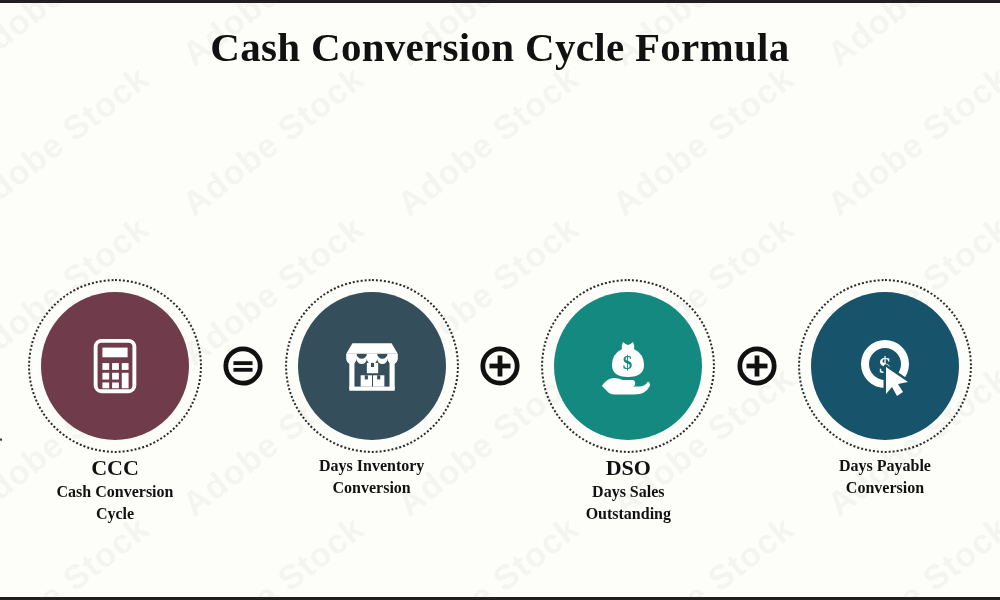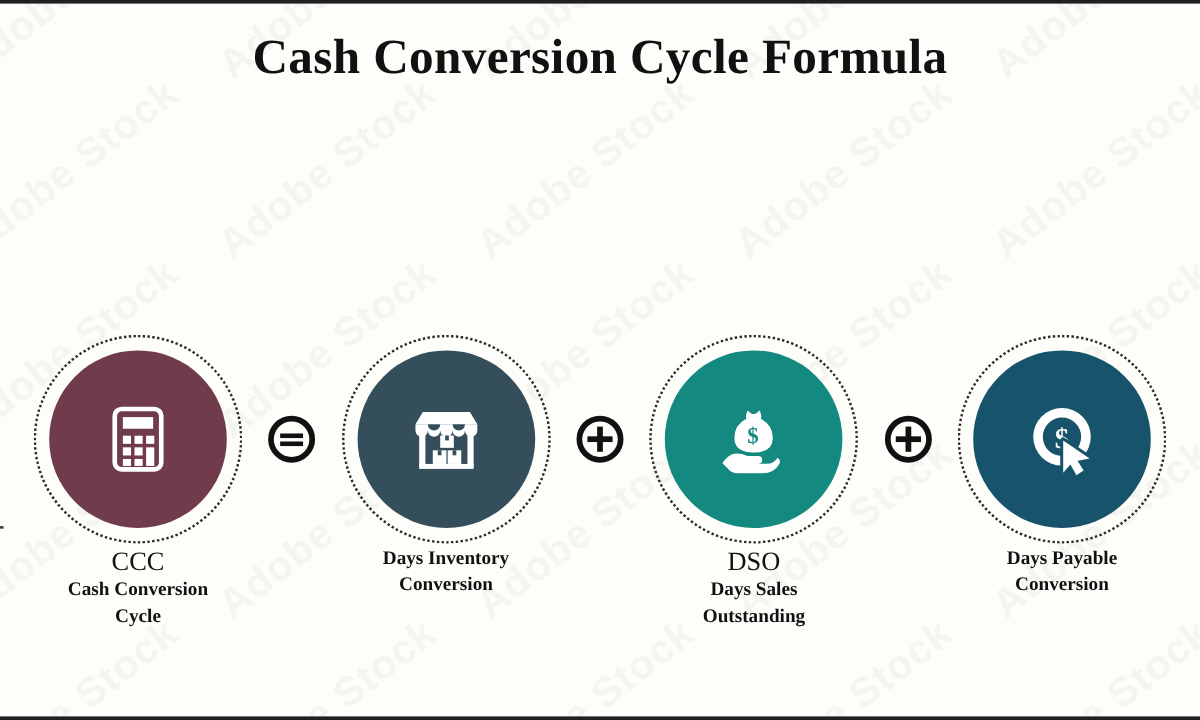--- a/index.html
+++ b/index.html
@@ -139,21 +139,21 @@
     display: flex;
     align-items: flex-start;
     justify-content: space-between;
     z-index: 5;
   }
   .cap-slot { width: 174px; flex: 0 0 174px; text-align: center; }
   .cap-gap  { flex: 0 0 44px; }
 
   .cap-abbr {
     font-family: "Liberation Serif", serif;
-    font-weight: 400;
+    font-weight: 700;
     font-size: 22px;
     color: #111111;
     line-height: 1.15;
     margin-bottom: 1px;
   }
   .cap-full {
     font-family: "Liberation Serif", serif;
     font-weight: 700;
     font-size: 16px;
     color: #111111;

